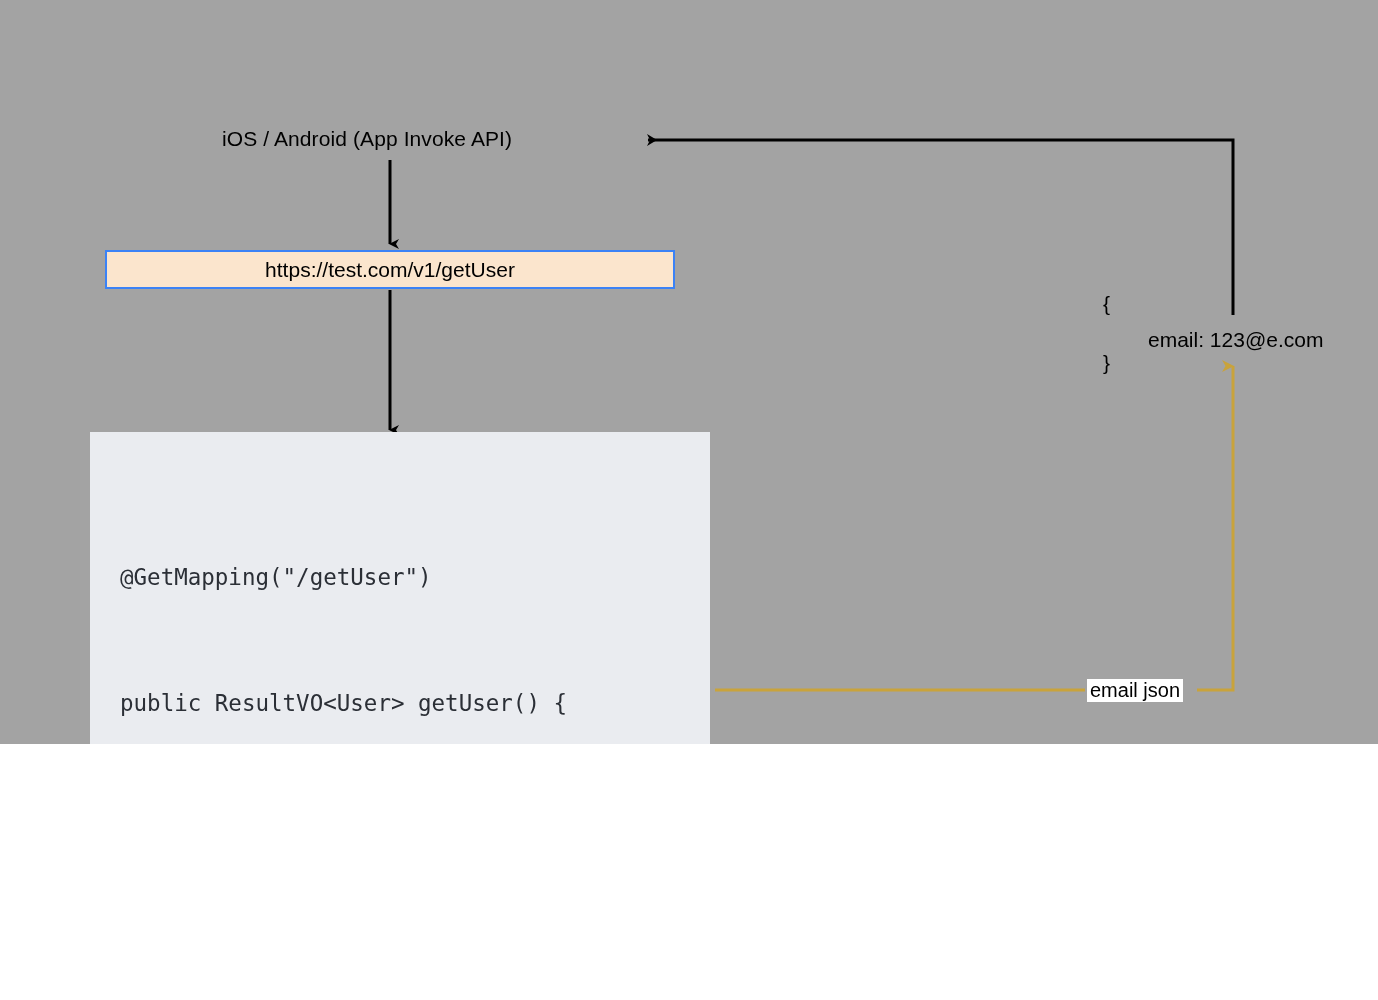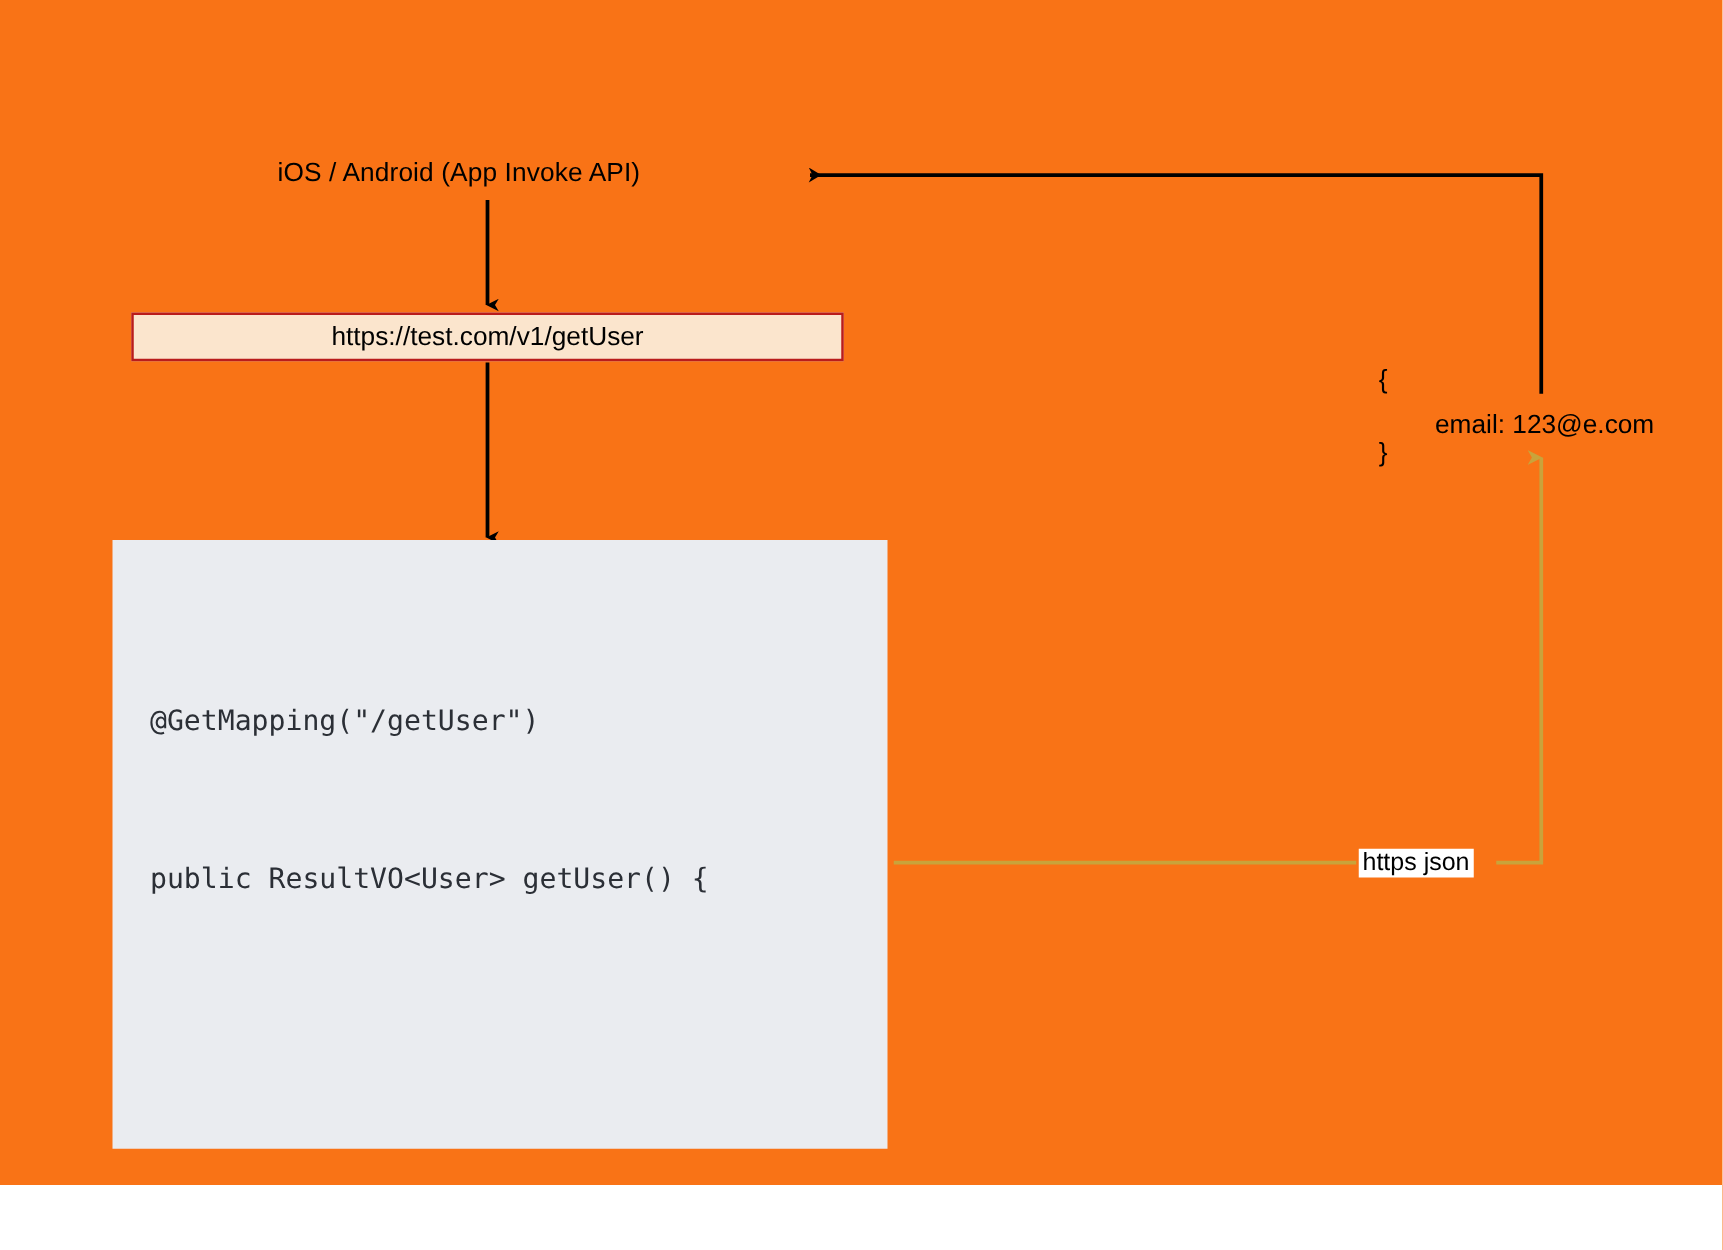--- a/index.html
+++ b/index.html
@@ -6,22 +6,22 @@
     margin: 0;
     padding: 0;
     background: #ffffff;
   }
   body {
     font-family: "Liberation Sans", sans-serif;
   }
   #canvas {
     position: relative;
     width: 1378px;
-    height: 948px;
-    background: #f97316;
+    height: 744px;
+    background: #a3a3a3;
     overflow: hidden;
   }
   .abs { position: absolute; }
 
   
   #client-label {
     left: 222px;
     top: 127px;
     font-size: 21px;
     color: #000000;
@@ -29,21 +29,21 @@
     letter-spacing: 0.1px;
   }
 
   
   #endpoint-box {
     left: 105px;
     top: 250px;
     width: 570px;
     height: 39px;
     background: #fbe5cd;
-    border: 2px solid #b91c1c;
+    border: 2px solid #3b82f6;
     box-sizing: border-box;
     display: flex;
     align-items: center;
     justify-content: center;
   }
   #endpoint-label {
     font-size: 21px;
     color: #000000;
     white-space: nowrap;
   }
@@ -152,15 +152,15 @@
       
       
       
     </div>
   </div>
 
   <div class="abs" id="json-open">{</div>
   <div class="abs" id="json-email">email: 123@e.com</div>
   <div class="abs" id="json-close">}</div>
 
-  <div class="abs" id="return-json-label">https json</div>
+  <div class="abs" id="return-json-label">email json</div>
 
 </div>
 
 </body></html>

